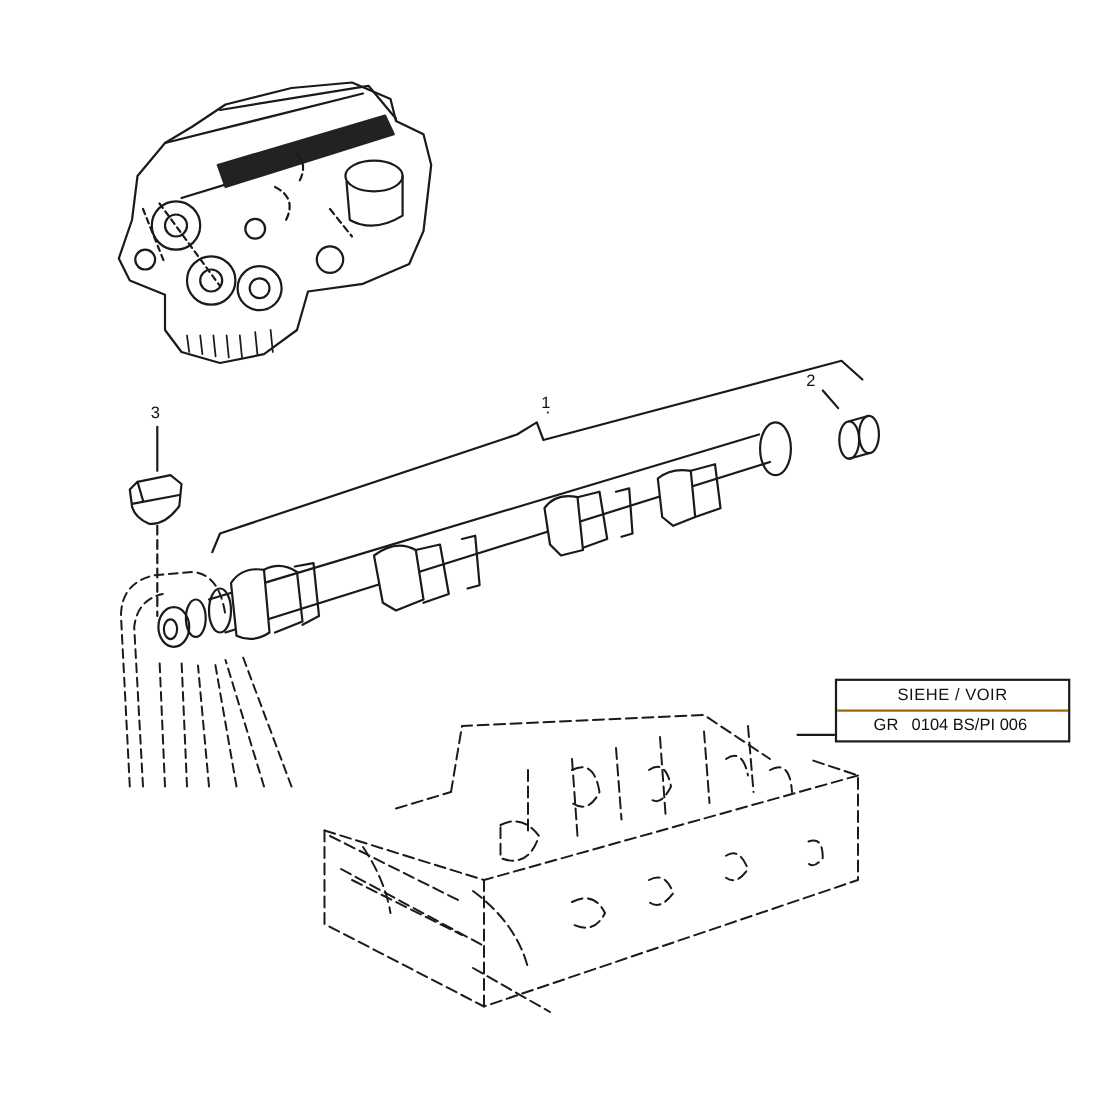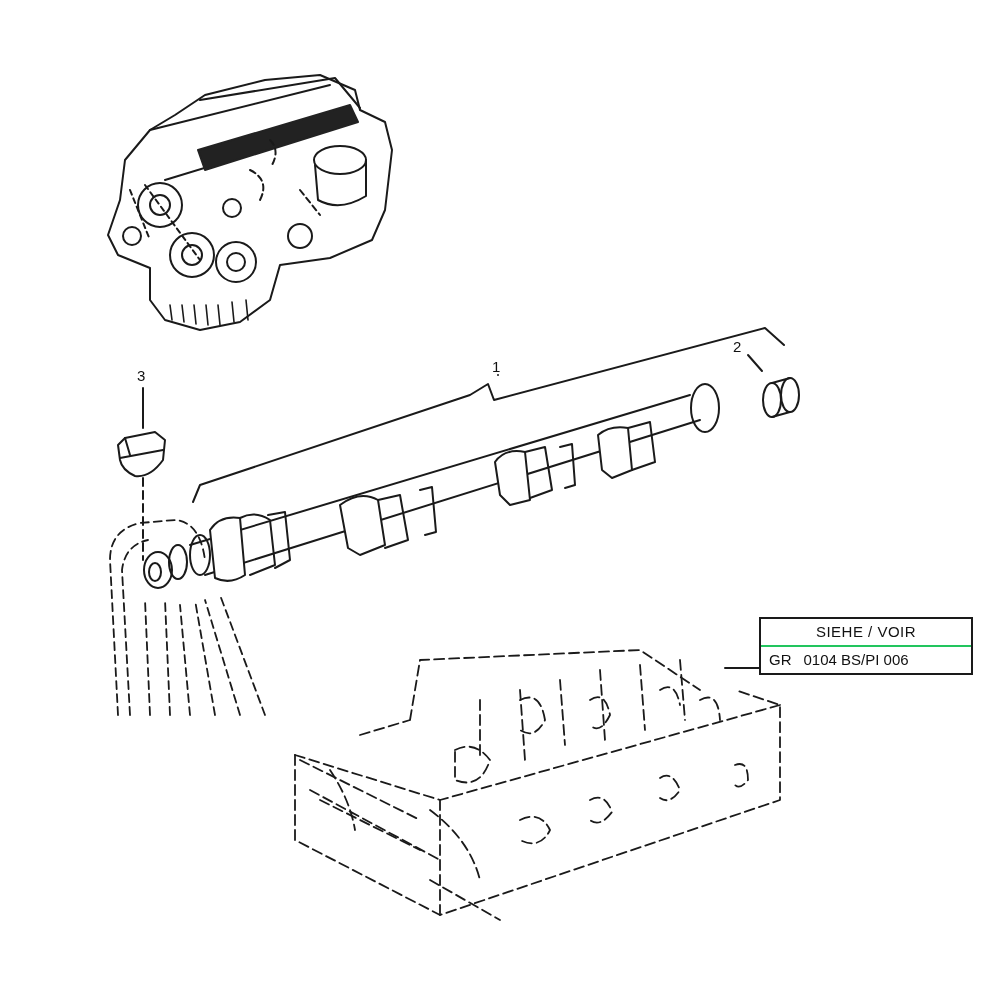--- a/index.html
+++ b/index.html
@@ -1,21 +1,21 @@
 <!DOCTYPE html>
 <html><head>
   <meta charset="utf-8">
   <style>
     html, body { margin: 0; padding: 0; background: #ffffff; }
     body { width: 1000px; height: 1000px; position: relative; overflow: hidden; font-family: "Liberation Sans", sans-serif; }
     #canvas { position: absolute; left: 0; top: 0; width: 1000px; height: 1000px; }
     .callout { position: absolute; font-size: 15px; color: #111; font-family: "Liberation Sans", sans-serif; }
     .ref-box { position: absolute; left: 759px; top: 617px; width: 210px; border: 2px solid #1a1a1a; background: #fff; }
-    .ref-row { height: 26px; line-height: 26px; font-size: 15px; color: #111; padding-left: 8px; }
-    .ref-row.title { text-align: center; padding-left: 0; border-bottom: 2px solid #22c55e; letter-spacing: 0.5px; }
+    .ref-row { height: 26px; line-height: 26px; font-size: 15px; color: #111; padding-left: 8px; text-align: center; }
+    .ref-row.title { text-align: center; padding-left: 0; border-bottom: 2px solid #a16207; letter-spacing: 0.5px; }
     .ref-row.code span { margin-right: 12px; }
   </style>
 </head>
 <body>
 
 <svg id="canvas" viewBox="0 0 1000 1000" xmlns="http://www.w3.org/2000/svg" fill="none" stroke="#1a1a1a" stroke-width="2" stroke-linecap="round" stroke-linejoin="round">
 
   <g>
     <path d="M150 300 L150 268 L118 255 L108 235 L120 200 L125 160 L150 130 L175 115 L205 95 L265 80 L320 75 L355 90 L360 110 L385 122 L392 150 L385 210 L372 240 L330 258 L280 265 L270 300 L240 322 L200 330 L165 320 Z"></path>
     <path d="M150 130 L330 85"></path>

